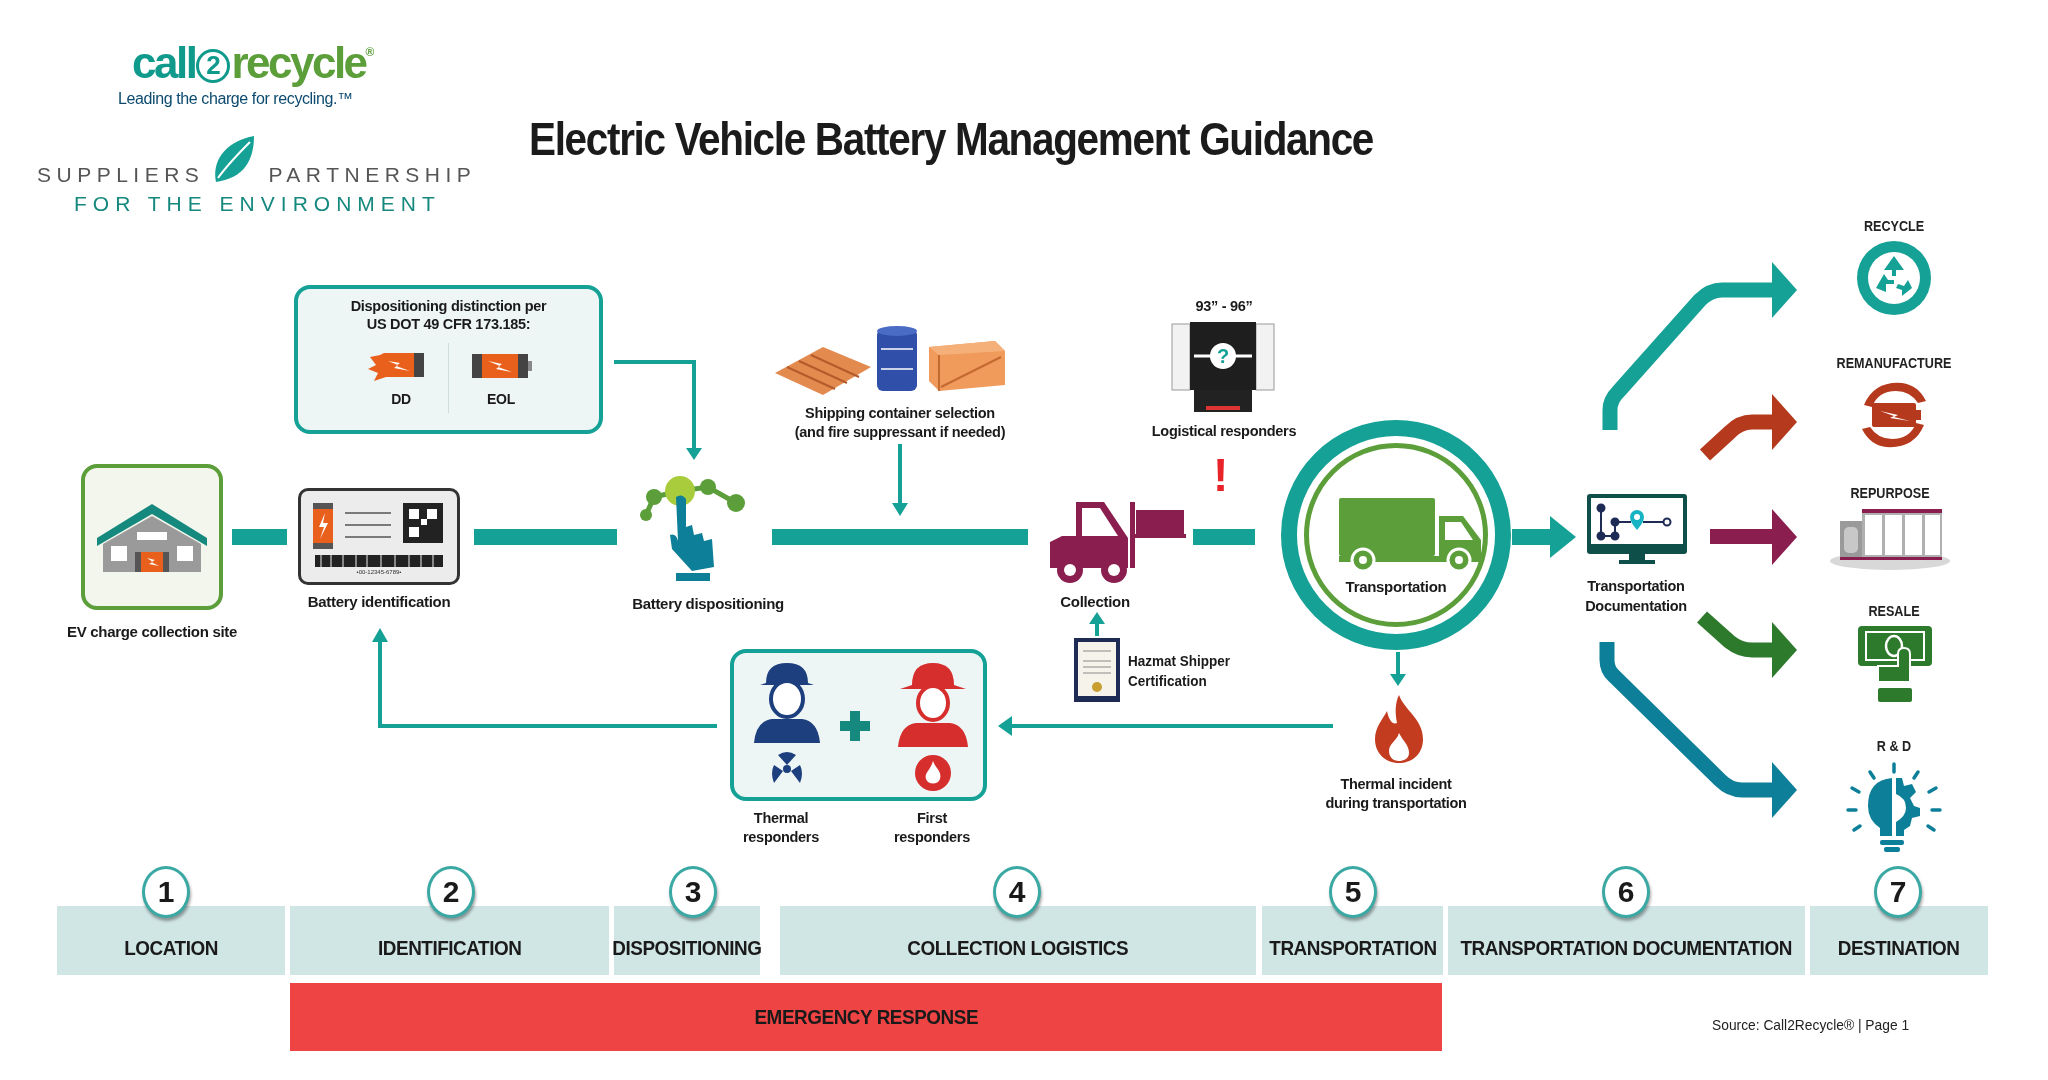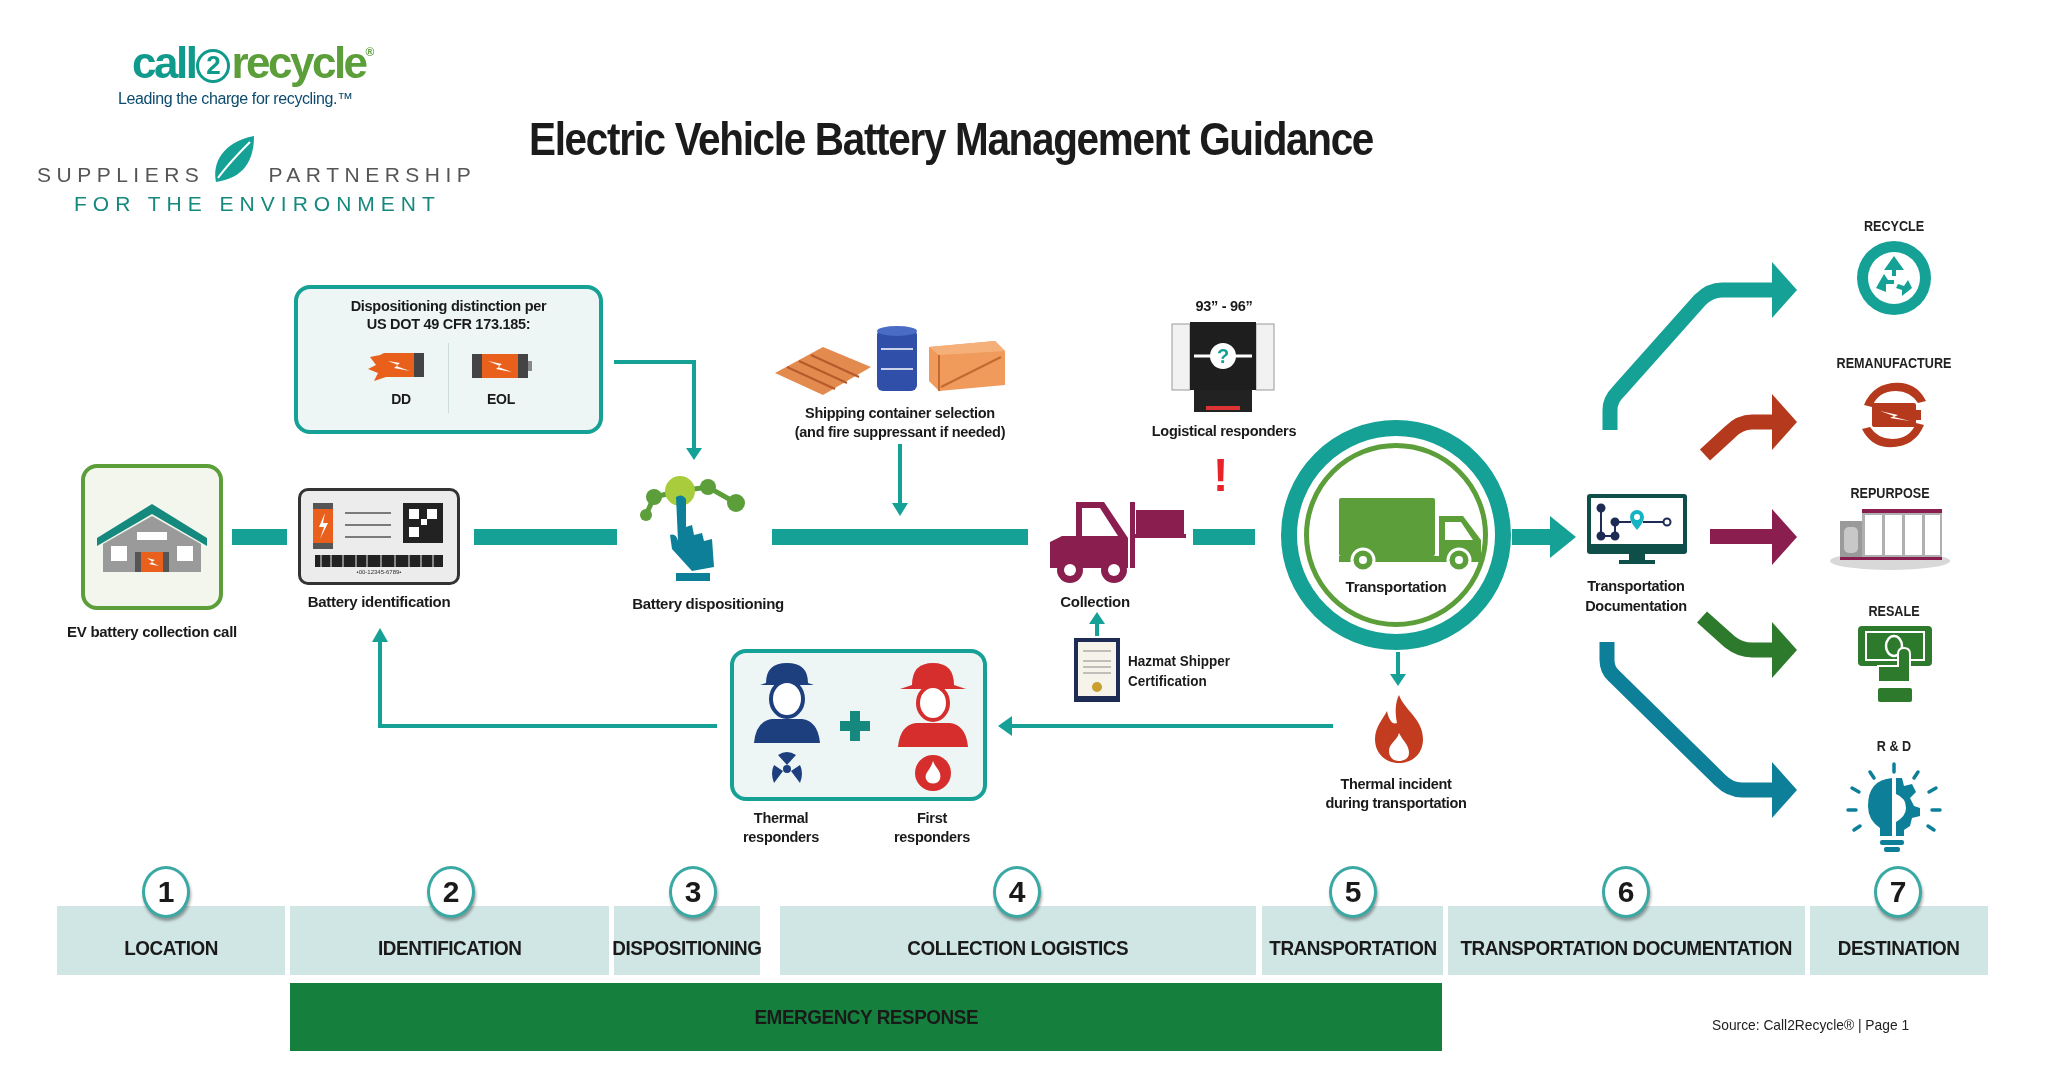--- a/index.html
+++ b/index.html
@@ -84,21 +84,21 @@
     <polygon points="18,76 67,48 116,76 116,104 18,104" fill="#9a9a9a"></polygon>
     <rect x="52" y="64" width="30" height="8" fill="#fff"></rect>
     <rect x="26" y="78" width="16" height="15" fill="#fff"></rect>
     <rect x="92" y="78" width="16" height="15" fill="#fff"></rect>
     <rect x="50" y="84" width="34" height="20" rx="2" fill="#e8601c"></rect>
     <rect x="50" y="84" width="6" height="20" fill="#555"></rect>
     <rect x="78" y="84" width="6" height="20" fill="#555"></rect>
     <polygon points="62,90 70,92 66,94 74,98 64,96 68,94" fill="#fff"></polygon>
   </svg>
 </div>
-<div class="lbl" style="left:152px;top:622px">EV battery collection call</div>
+<div class="lbl" style="left:152px;top:622px">EV charge collection site</div>
 
 <div class="box" style="left:294px;top:285px;width:309px;height:149px">
   <div class="lbl" style="left:50%;top:8px;font-size:14.5px;line-height:19px">Dispositioning distinction per</div>
   <div class="lbl" style="left:50%;top:26px;font-size:14.5px;line-height:19px">US DOT 49 CFR 173.185:</div>
   <div class="abs" style="left:150px;top:54px;width:1px;height:70px;background:#cfdcdc"></div>
   <svg class="abs" style="left:68px;top:62px" width="66" height="32" viewBox="0 0 66 32">
     <polygon points="4,6 14,4 18,2 56,2 56,26 20,26 8,30 12,22 2,18 10,14" fill="#e8601c"></polygon>
     <rect x="48" y="2" width="10" height="24" fill="#444"></rect>
     <polygon points="22,10 34,12 30,15 44,20 28,17 32,14" fill="#fff"></polygon>
   </svg>
@@ -384,17 +384,17 @@
   </div>
 
 <div class="num" style="left:166px">1</div>
 <div class="num" style="left:451px">2</div>
 <div class="num" style="left:693px">3</div>
 <div class="num" style="left:1017px">4</div>
 <div class="num" style="left:1353px">5</div>
 <div class="num" style="left:1626px">6</div>
 <div class="num" style="left:1898px">7</div>
 
-<div class="abs" style="left:290px;top:983px;width:1152px;height:68px;background:#15803d;display:flex;align-items:center;justify-content:center">
+<div class="abs" style="left:290px;top:983px;width:1152px;height:68px;background:#ef4444;display:flex;align-items:center;justify-content:center">
   <span style="font-weight:bold;font-size:21px;transform:scaleX(0.9);letter-spacing:-0.5px;white-space:nowrap">EMERGENCY RESPONSE</span>
 </div>
 
 <div class="abs" style="left:1712px;top:1016px;font-size:15px;color:#222;white-space:nowrap;transform:scaleX(0.92);transform-origin:left">Source: Call2Recycle® | Page 1</div>
 
 </body></html>

